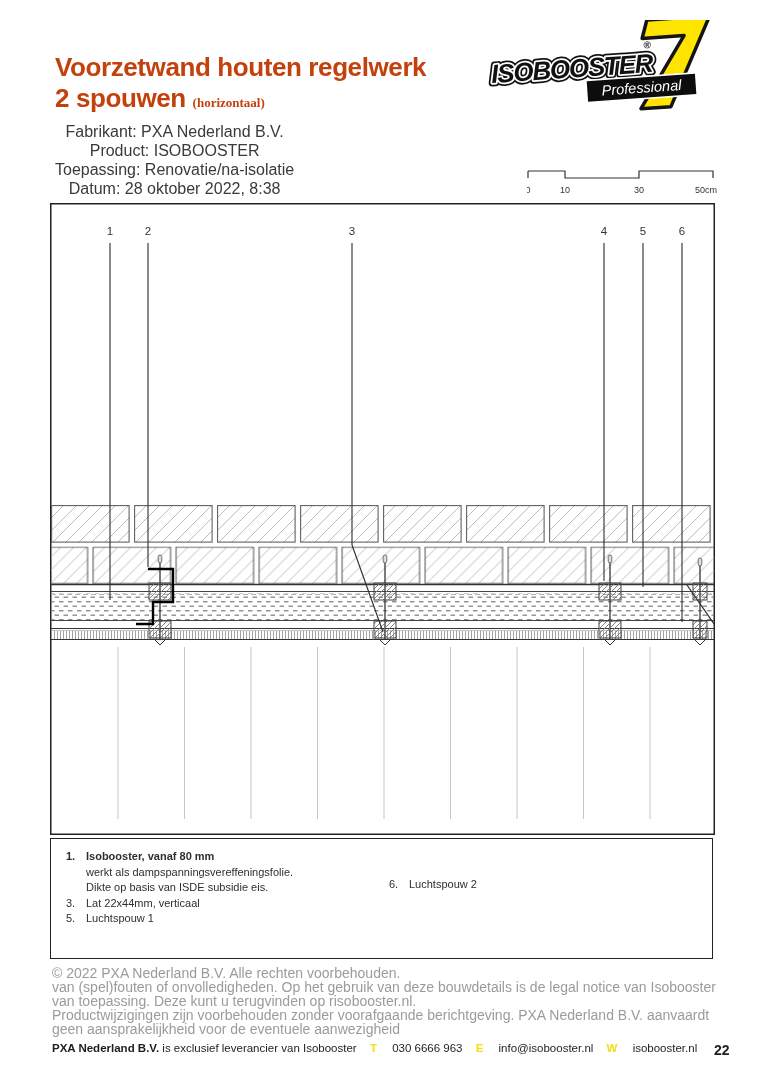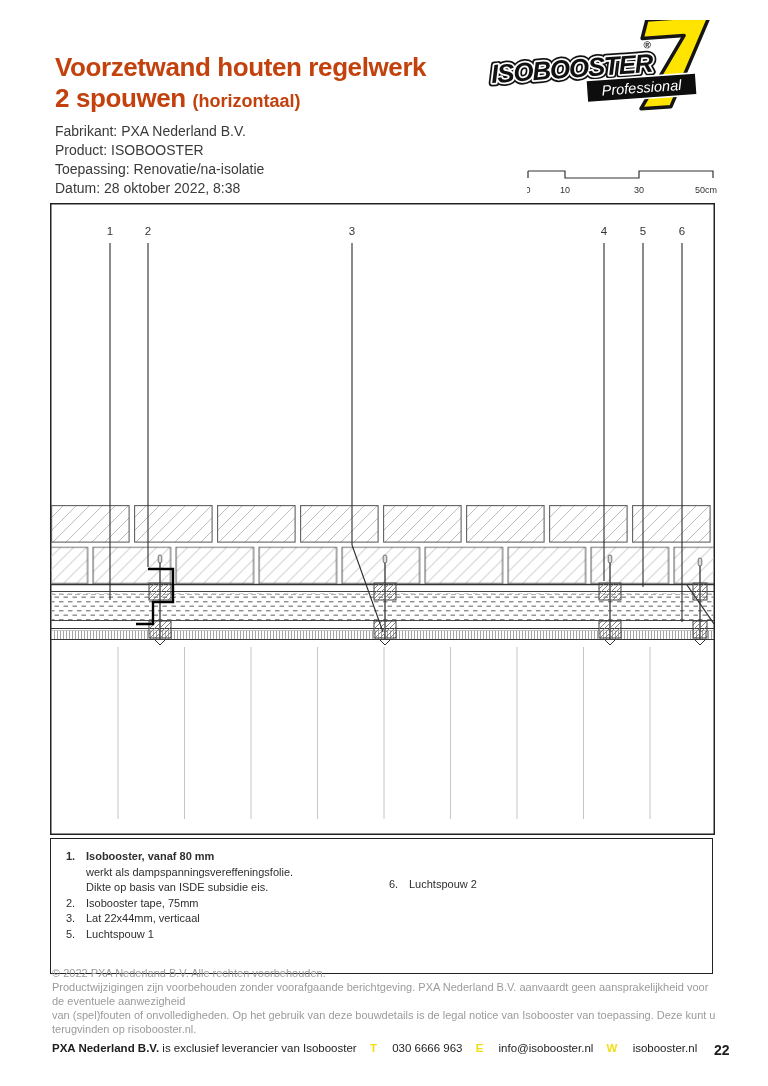--- a/index.html
+++ b/index.html
@@ -4,37 +4,37 @@
 <style>
   html,body{margin:0;padding:0;background:#e9e9e9;}
   .page{
     position:relative;width:768px;height:1086px;background:#ffffff;
     font-family:"Liberation Sans",sans-serif;color:#2e2e2e;overflow:hidden;
     margin:0 auto;
   }
   
   .title{position:absolute;left:55px;top:52px;font-weight:bold;color:#c2410c;
          font-size:26px;line-height:31px;letter-spacing:-0.4px;}
-  .title .suffix{font-size:18px;letter-spacing:0;}
+  .title .suffix{font-size:13px;letter-spacing:0;font-family:Liberation Serif, serif;}
   .logo{position:absolute;left:487px;top:20px;width:240px;height:95px;}
   
-  .meta{position:absolute;left:55px;top:122px;font-size:14px;line-height:19px;color:#3a3a3a;}
+  .meta{position:absolute;left:55px;top:122px;font-size:16px;line-height:19px;color:#3a3a3a;text-align:center;}
   .scalebar{position:absolute;left:527px;top:166px;width:192px;height:32px;}
   
   .drawwrap{position:absolute;left:50px;top:203px;width:665px;height:632px;}
   
-  .legend{position:absolute;left:50px;top:838px;width:663px;height:136px;
+  .legend{position:absolute;left:50px;top:838px;width:663px;height:121px;
           border:1.5px solid #222;box-sizing:border-box;font-size:11px;line-height:15.5px;}
   .lg-col1{position:absolute;left:15px;top:10px;}
   .lg-col2{position:absolute;left:338px;top:10px;margin-top:28px;}
   .lg-num{display:inline-block;width:20px;}
   .lg-bold{font-weight:bold;}
   .lg-sub{margin-left:20px;}
   
-  .copyright{position:absolute;left:52px;top:966px;width:668px;font-size:11px;
+  .copyright{position:absolute;left:52px;top:966px;width:668px;font-size:14px;
              line-height:14px;color:#9b9b9b;}
   
   .footer{position:absolute;left:52px;top:1042px;width:680px;font-size:11.5px;color:#1d1d1d;}
   .footer .bold{font-weight:bold;}
   .footer .yl{font-weight:bold;margin-left:10px;}
   .footer .val{margin-left:12px;}
   .pagenum{position:absolute;left:714px;top:1042px;font-size:14px;font-weight:bold;color:#1d1d1d;}
 </style>
 </head>
 <body>
@@ -186,40 +186,37 @@
   </svg>
 
   <div class="legend">
     <div class="lg-col1">
       <div class="lg-row lg-bold">
         <span class="lg-num">1.</span><span>Isobooster, vanaf 80 mm</span>
       </div>
       <div class="lg-sub">werkt als dampspanningsvereffeningsfolie.</div>
       <div class="lg-sub">Dikte op basis van ISDE subsidie eis.</div>
       <div class="lg-row">
-        <span class="lg-num">2.</span><span>Isobooster tape, 75mm</span>
-      </div>
-      <div class="lg-row">
         <span class="lg-num">3.</span><span>Lat 22x44mm, verticaal</span>
       </div>
       <div class="lg-row">
         <span class="lg-num">5.</span><span>Luchtspouw 1</span>
       </div>
     </div>
     <div class="lg-col2">
       <div class="lg-row">
         <span class="lg-num">6.</span><span>Luchtspouw 2</span>
       </div>
     </div>
   </div>
 
   <div class="copyright">
     <div>© 2022 PXA Nederland B.V. Alle rechten voorbehouden.</div>
+    <div>van (spel)fouten of onvolledigheden. Op het gebruik van deze bouwdetails is de legal notice van Isobooster van toepassing. Deze kunt u terugvinden op risobooster.nl.</div>
     <div>Productwijzigingen zijn voorbehouden zonder voorafgaande berichtgeving. PXA Nederland B.V. aanvaardt geen aansprakelijkheid voor de eventuele aanwezigheid</div>
-    <div>van (spel)fouten of onvolledigheden. Op het gebruik van deze bouwdetails is de legal notice van Isobooster van toepassing. Deze kunt u terugvinden op risobooster.nl.</div>
   </div>
 
   <div class="footer">
     <span class="bold">PXA Nederland B.V.</span>
     <span>is exclusief leverancier van Isobooster</span>
     <span class="yl" style="color:#F2DE13">T</span>
     <span class="val">030 6666 963</span>
     <span class="yl" style="color:#F2DE13">E</span>
     <span class="val">info@isobooster.nl</span>
     <span class="yl" style="color:#F2DE13">W</span>

